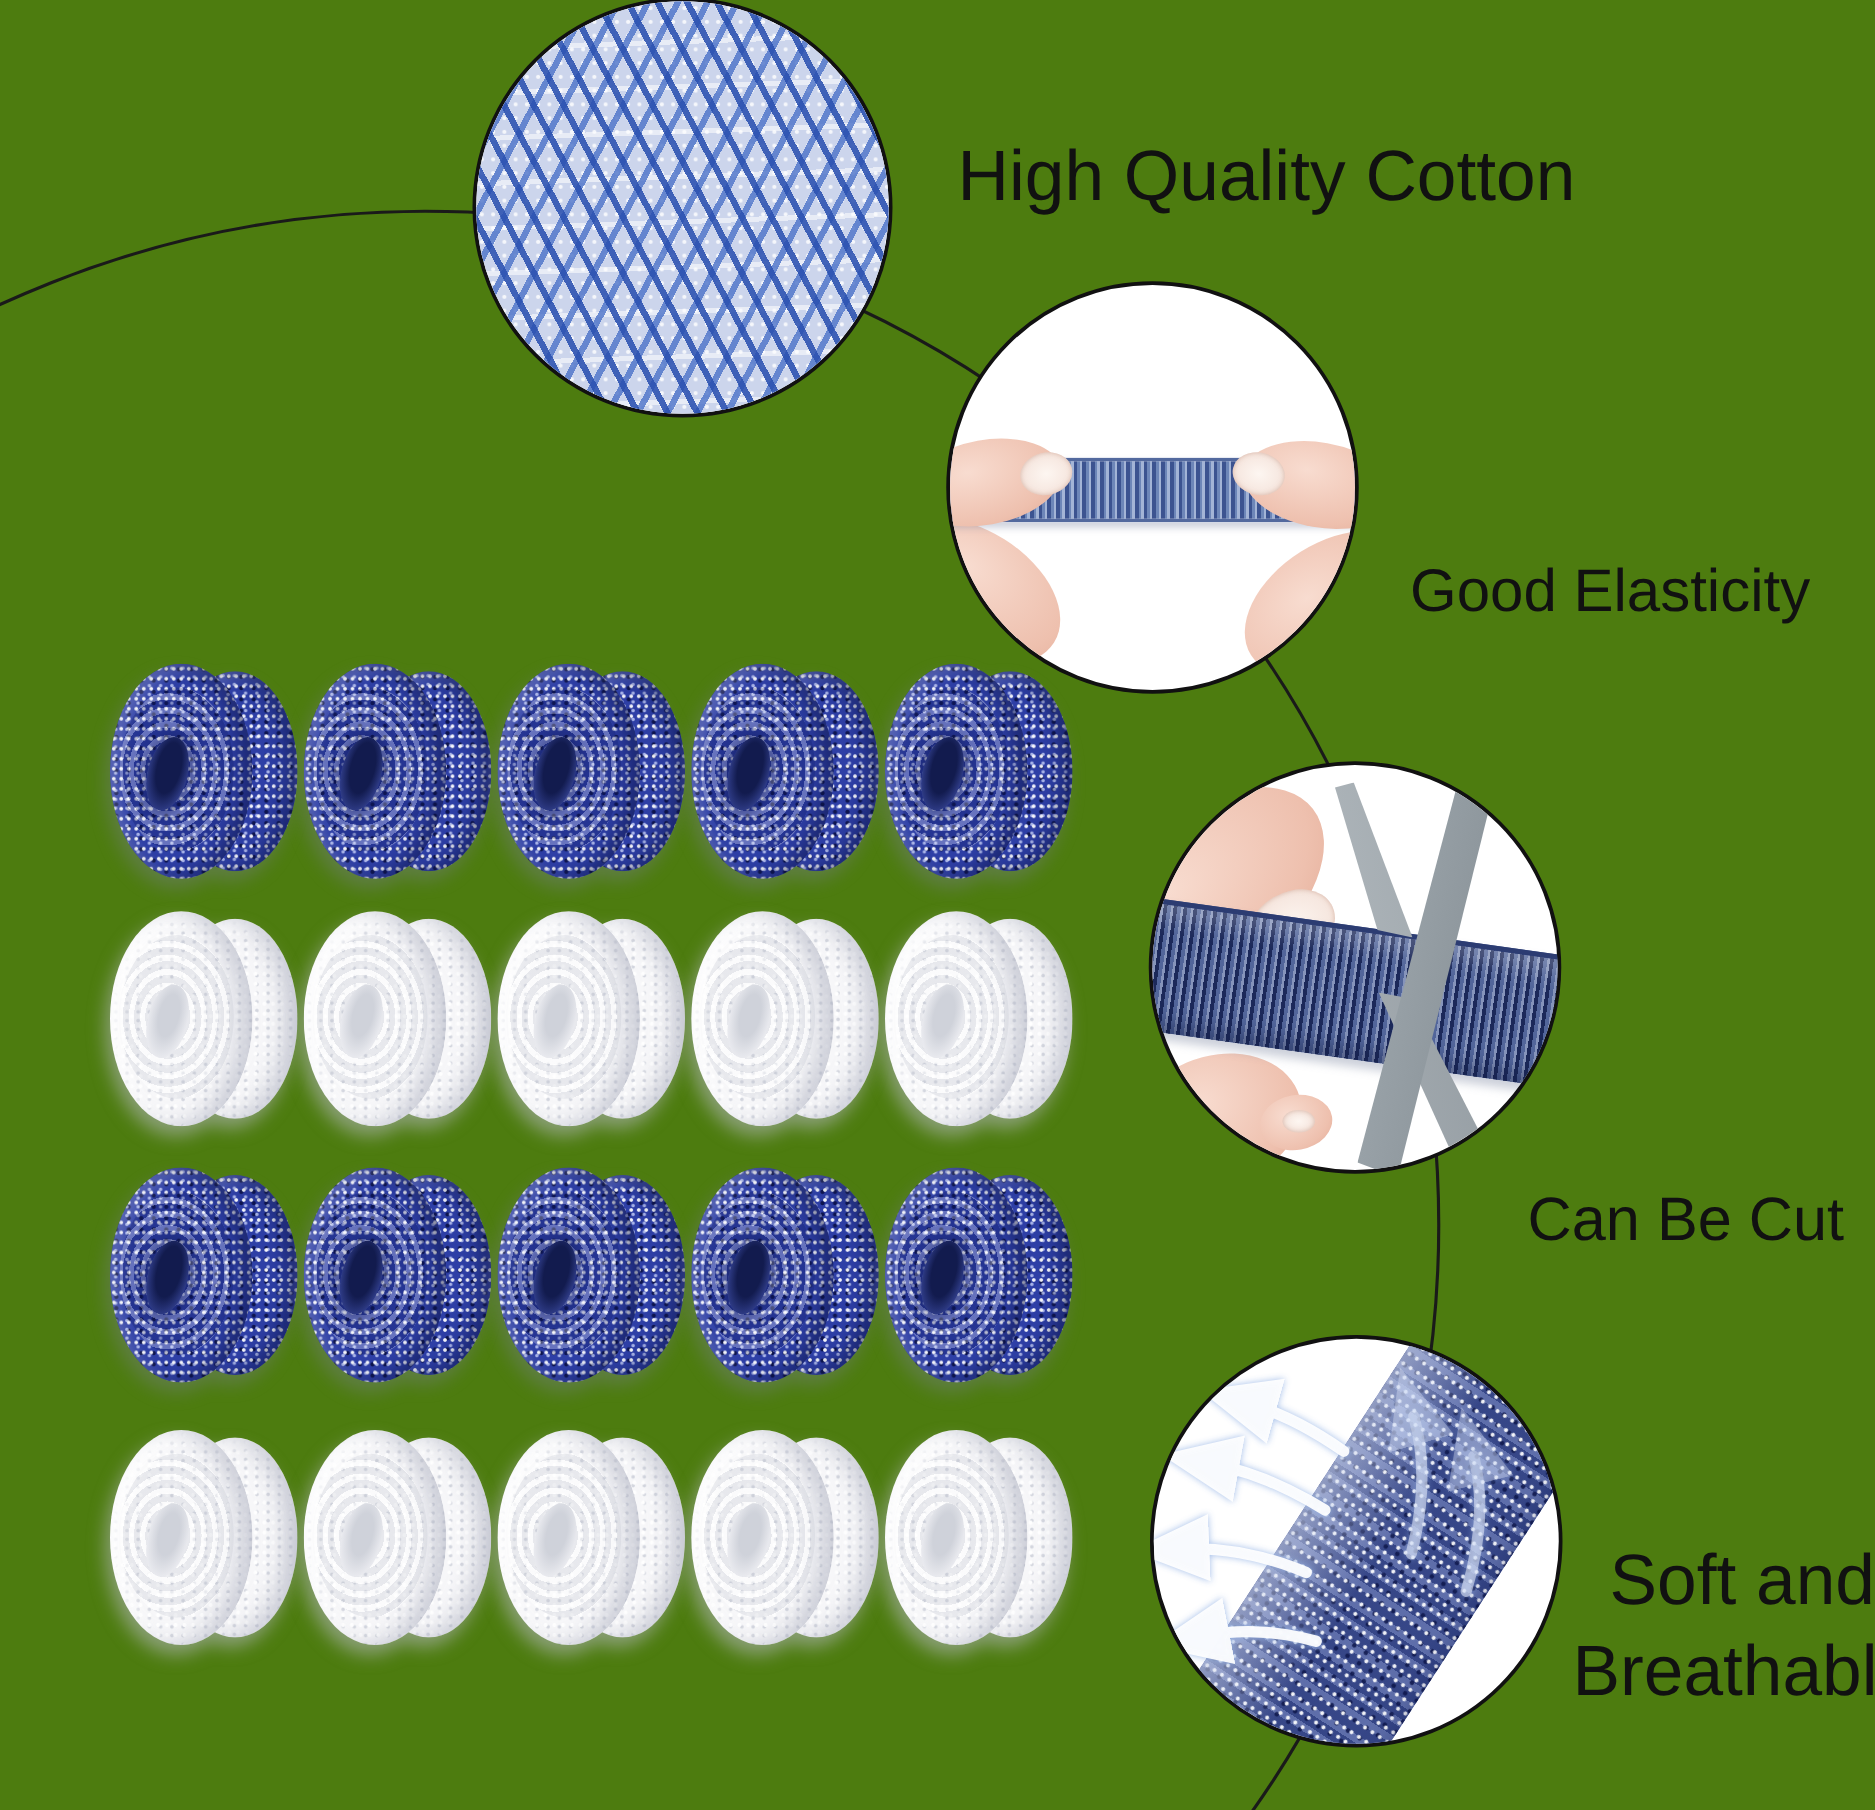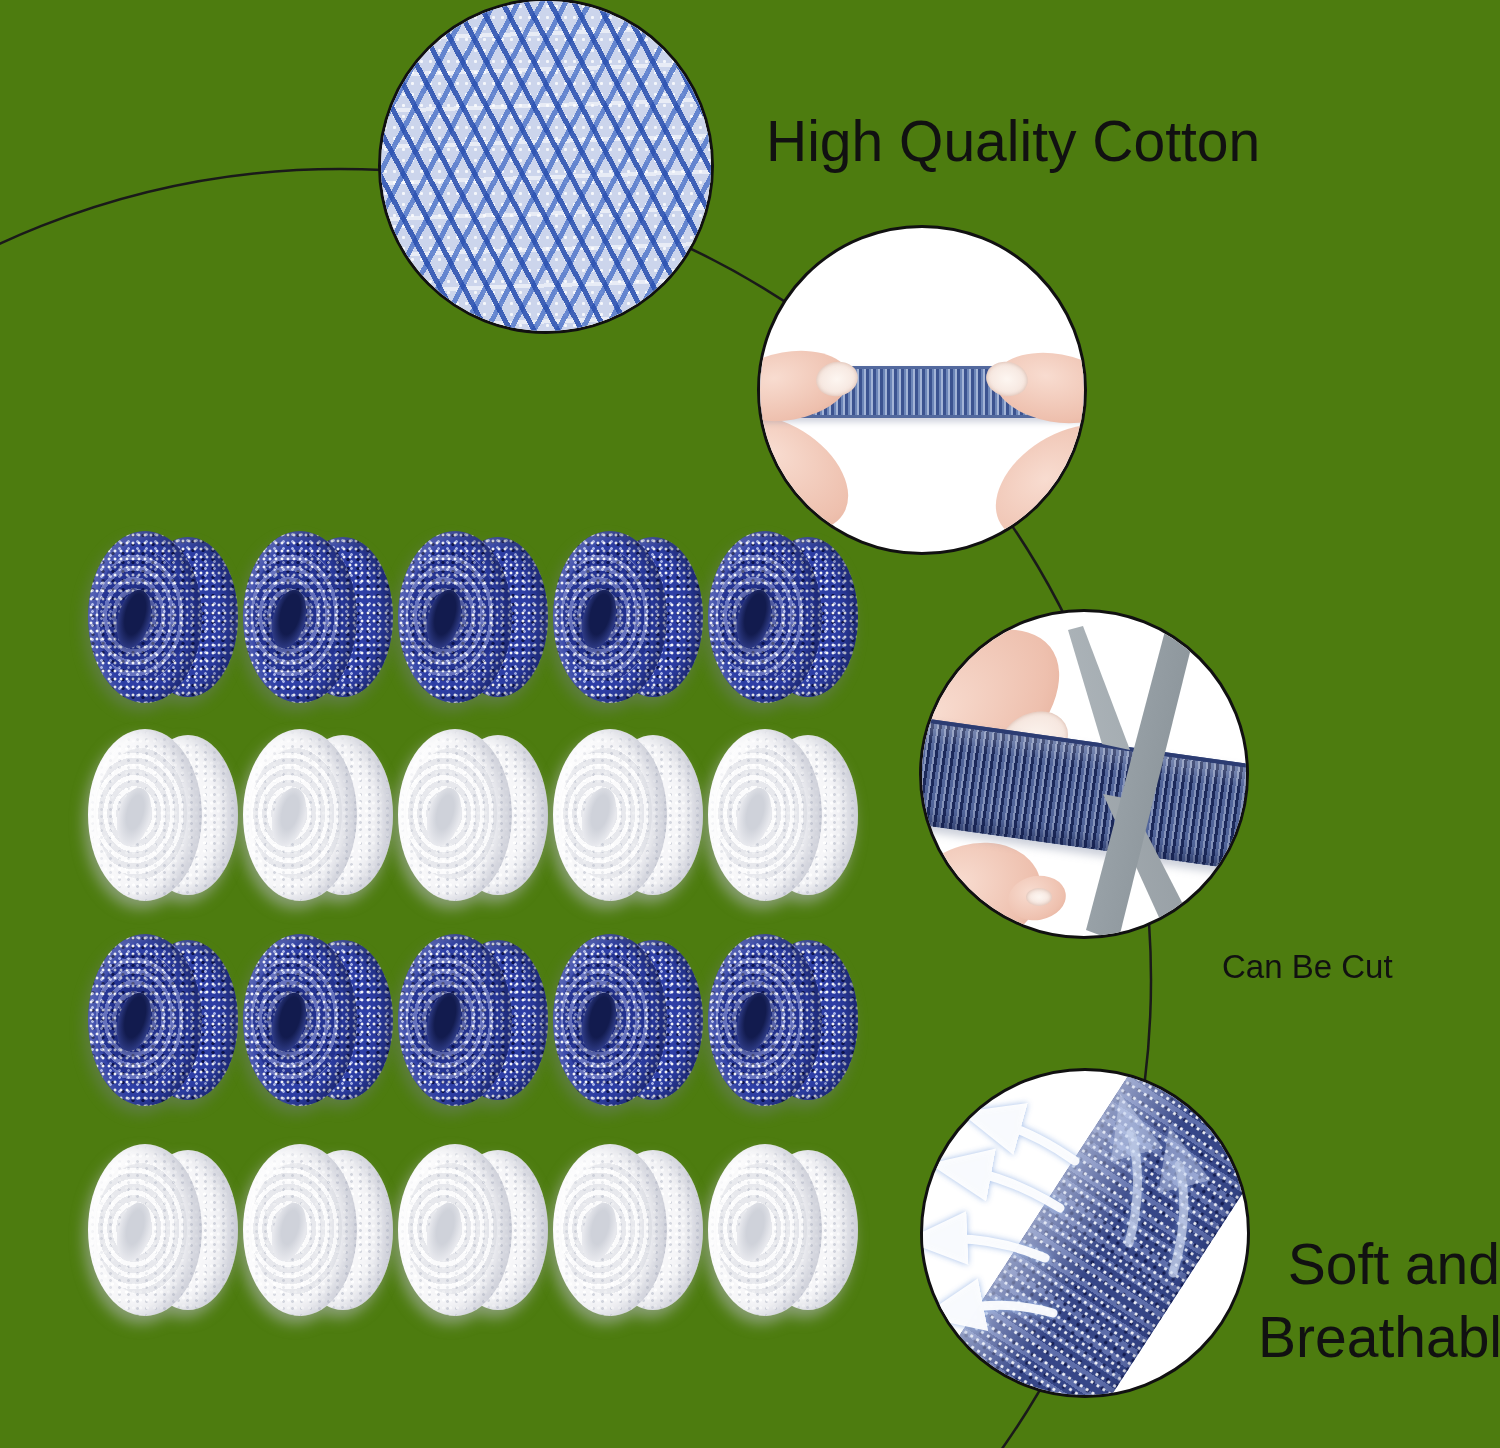--- a/index.html
+++ b/index.html
@@ -127,21 +127,21 @@
   .ring-hole{position:absolute;left:30px;top:58px;width:32px;height:60px;border-radius:50%;
     transform:rotate(14deg);z-index:2;}
   .ring.blue .ring-hole{background:radial-gradient(ellipse at 50% 42%, #121b4e 0 42%, #2e3b86 72%, rgba(46,59,134,0) 100%);
     box-shadow:0 0 10px 3px rgba(18,27,78,.45);}
   .ring.white .ring-hole{background:radial-gradient(ellipse at 50% 42%, #cfd2da 0 35%, #e8e9ee 70%, rgba(232,233,238,0) 100%);}
 
   
   .caption{position:absolute;color:var(--text);z-index:4;}
   #label-high-quality{left:766px;top:108px;font-size:57px;}
   #label-elasticity{left:1128px;top:446px;font-size:48px;}
-  #label-cut{left:1222px;top:948px;font-size:33px;}
+  #label-cut{left:1222px;top:948px;font-size:49px;}
   #label-soft{left:1258px;top:1228px;width:242px;font-size:57px;line-height:73px;
               text-align:right;white-space:pre-line;}
 </style>
 </head>
 <body>
 
 <div class="canvas">
 
   <svg class="arc-svg" width="1500" height="1448" viewBox="0 0 1500 1448">
     <circle cx="340" cy="980" r="811" fill="none" stroke="#1a1a1a" stroke-width="2.5"></circle>
@@ -300,17 +300,18 @@
         <div class="ring-hole"></div>
       </div>
       <div class="ring white">
         <div class="disc-back"></div>
         <div class="disc-front"></div>
         <div class="ring-hole"></div>
       </div>
     </div>
 
   <div class="caption" id="label-high-quality">High Quality Cotton</div>
+  <div class="caption" id="label-elasticity">Good Elasticity</div>
   <div class="caption" id="label-cut">Can Be Cut</div>
   <div class="caption" id="label-soft">Soft and
 Breathable</div>
 
 </div>
 
 </body></html>

